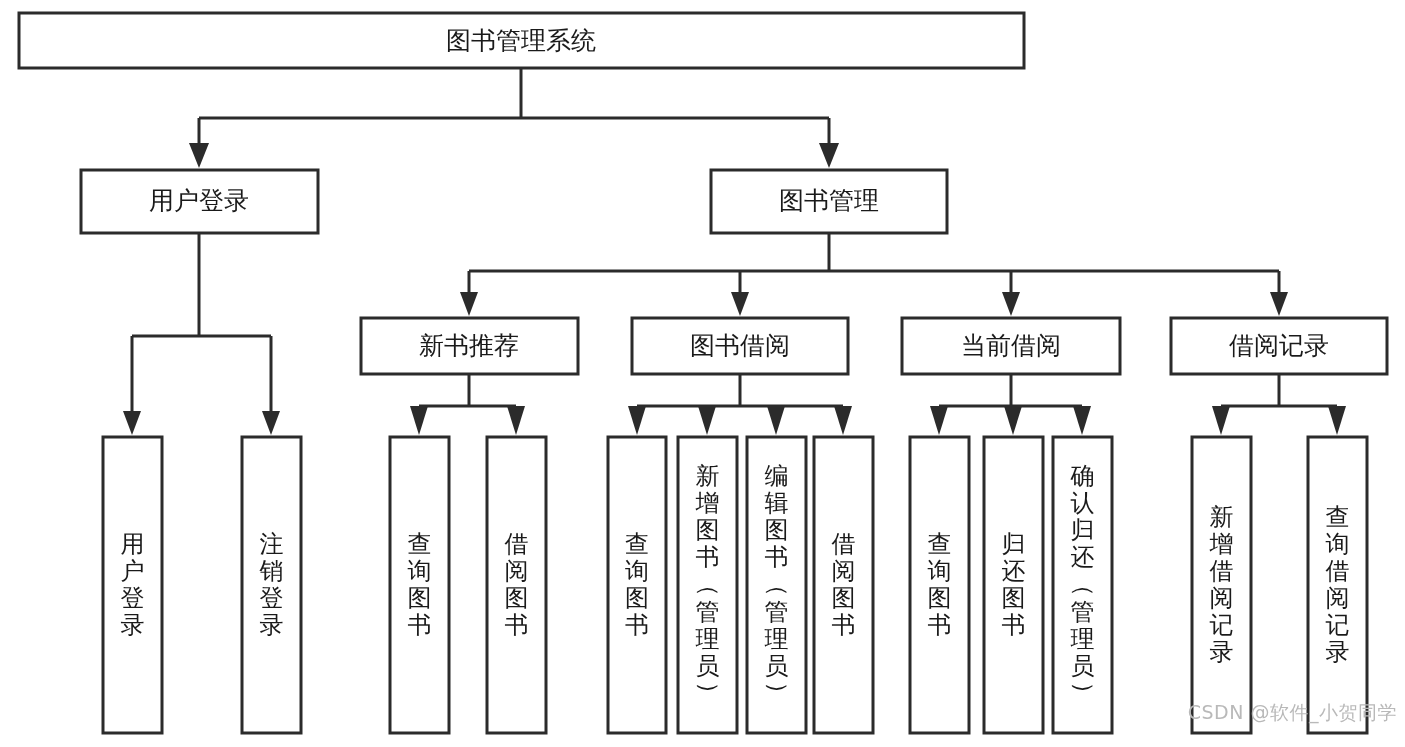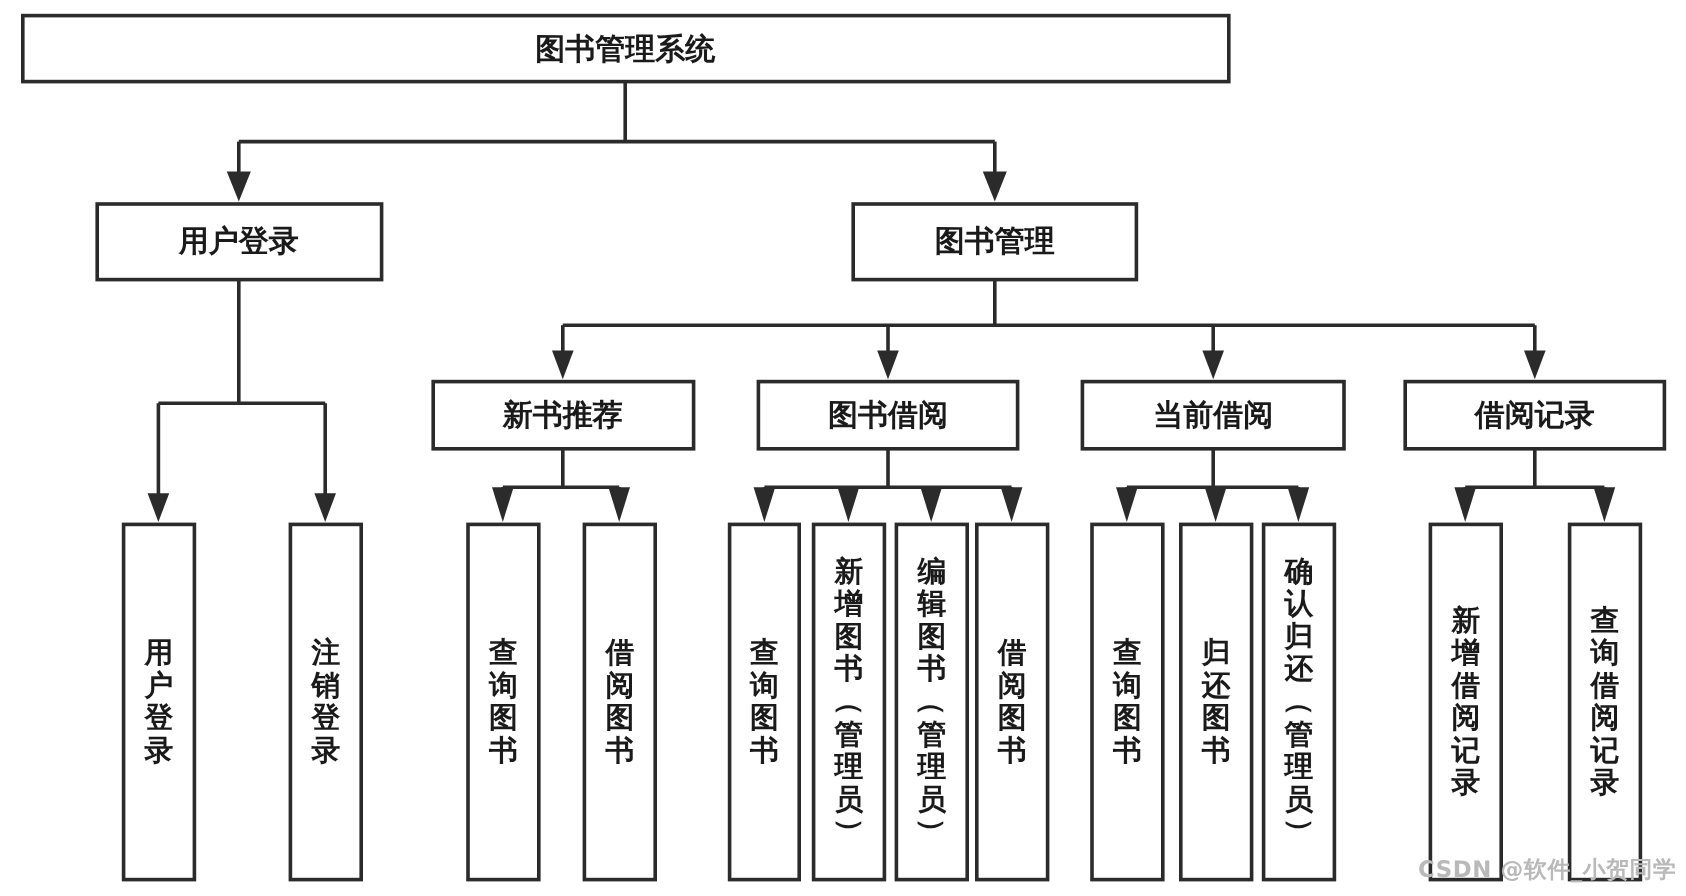--- a/index.html
+++ b/index.html
@@ -9,21 +9,20 @@
   }
   body {
     font-family: "DejaVu Sans", "Liberation Sans", sans-serif;
   }
   #canvas {
     position: relative;
     width: 1405px;
     height: 742px;
     background: #ffffff;
     overflow: hidden;
-    font-weight: bold;
   }
   svg#diagram {
     position: absolute;
     left: 0;
     top: 0;
     width: 1405px;
     height: 747px;
   }
   .node-box {
     fill: #ffffff;
@@ -60,21 +59,21 @@
     text-align: center;
     white-space: nowrap;
     pointer-events: none;
   }
   .vlabel span {
     display: block;
   }
   .watermark {
     position: absolute;
     right: 8px;
-    bottom: 4px;
+    bottom: 16px;
     font-family: "DejaVu Sans", "Liberation Sans", sans-serif;
     font-size: 19px;
     color: #b9b9b9;
     letter-spacing: 0.5px;
     white-space: nowrap;
   }
 </style>
 </head>
 <body>
 

